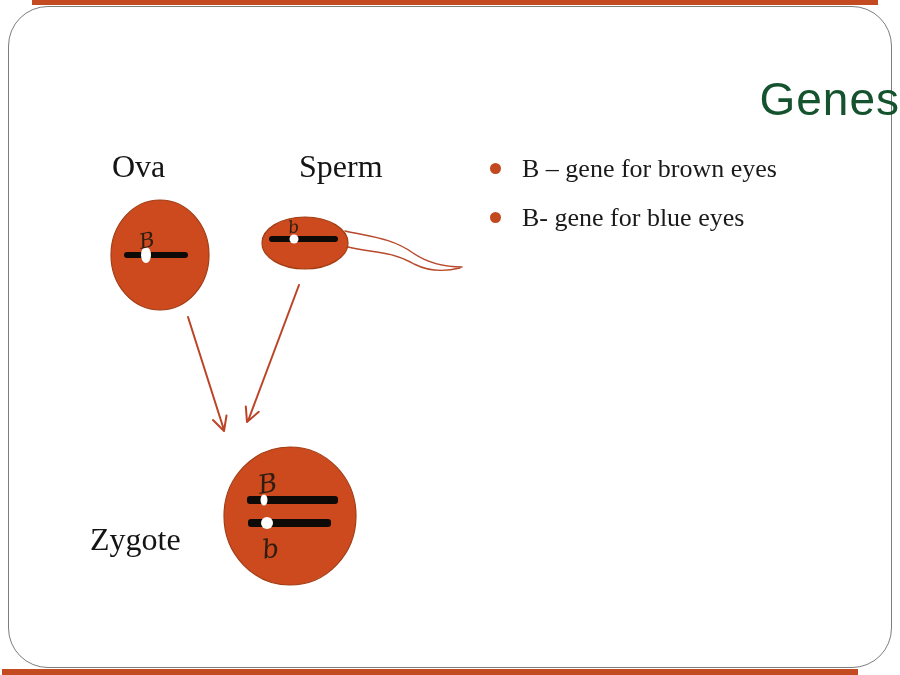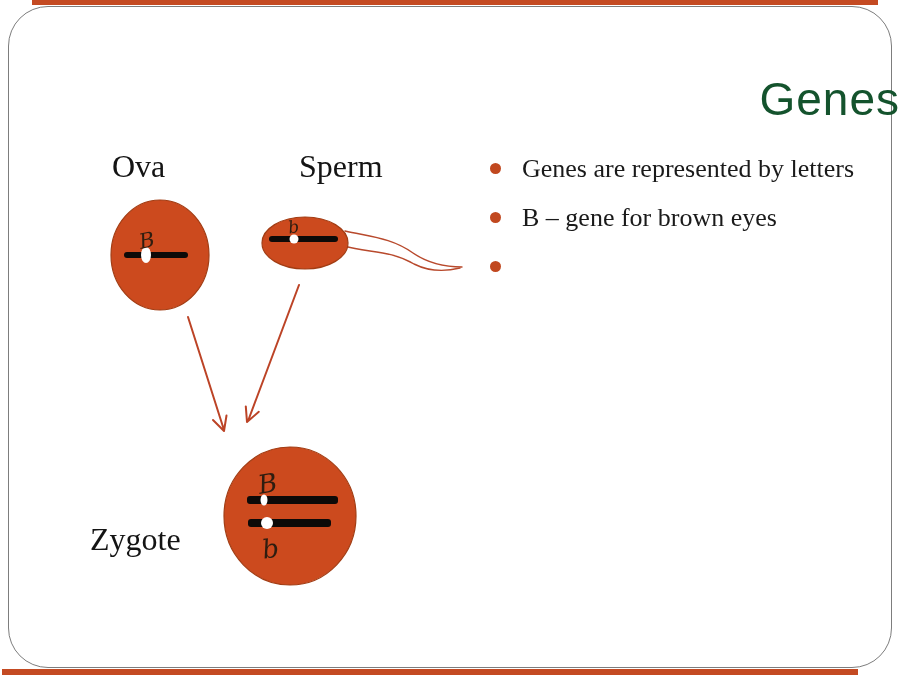--- a/index.html
+++ b/index.html
@@ -117,24 +117,21 @@
     <rect class="chromosome" x="248" y="519" width="83" height="8" rx="3"></rect>
     <ellipse class="centromere" cx="264" cy="500" rx="3.5" ry="5.5"></ellipse>
     <circle class="centromere" cx="267" cy="523" r="6"></circle>
     <text class="allele" x="258" y="493" font-size="26" transform="rotate(-10 265 483)">B</text>
     <text class="allele" x="262" y="558" font-size="26" transform="rotate(-8 268 548)">b</text>
   </svg>
 
   <ul class="bullets">
     <li>
       <span class="bullet-dot"></span>
-      <span>Genes are represented by letters</span>
-    </li>
-    <li>
-      <span class="bullet-dot"></span>
       <span>B – gene for brown eyes</span>
     </li>
     <li>
       <span class="bullet-dot"></span>
+      <span>B- gene for blue eyes</span>
     </li>
   </ul>
 
 </div>
 
 </body></html>

